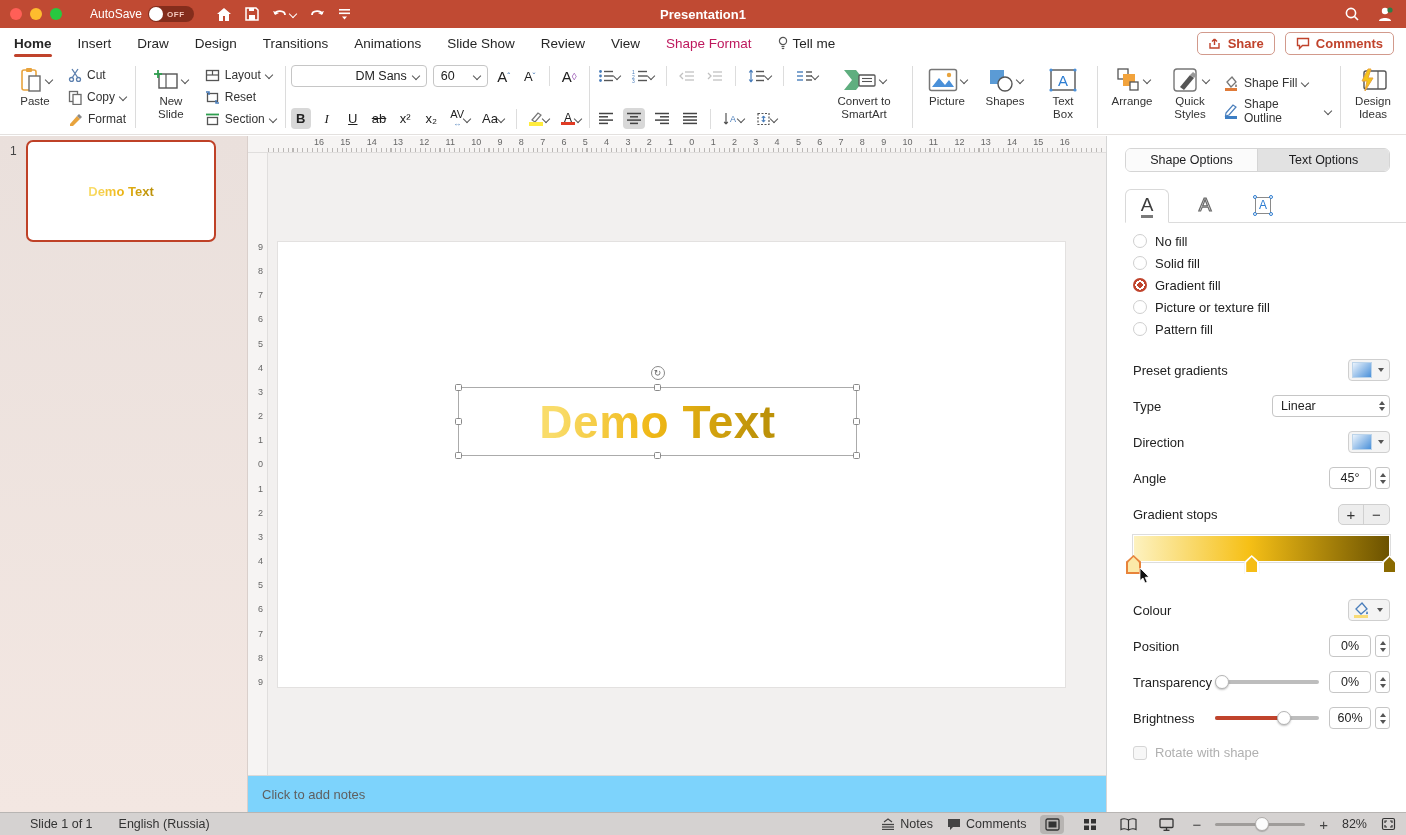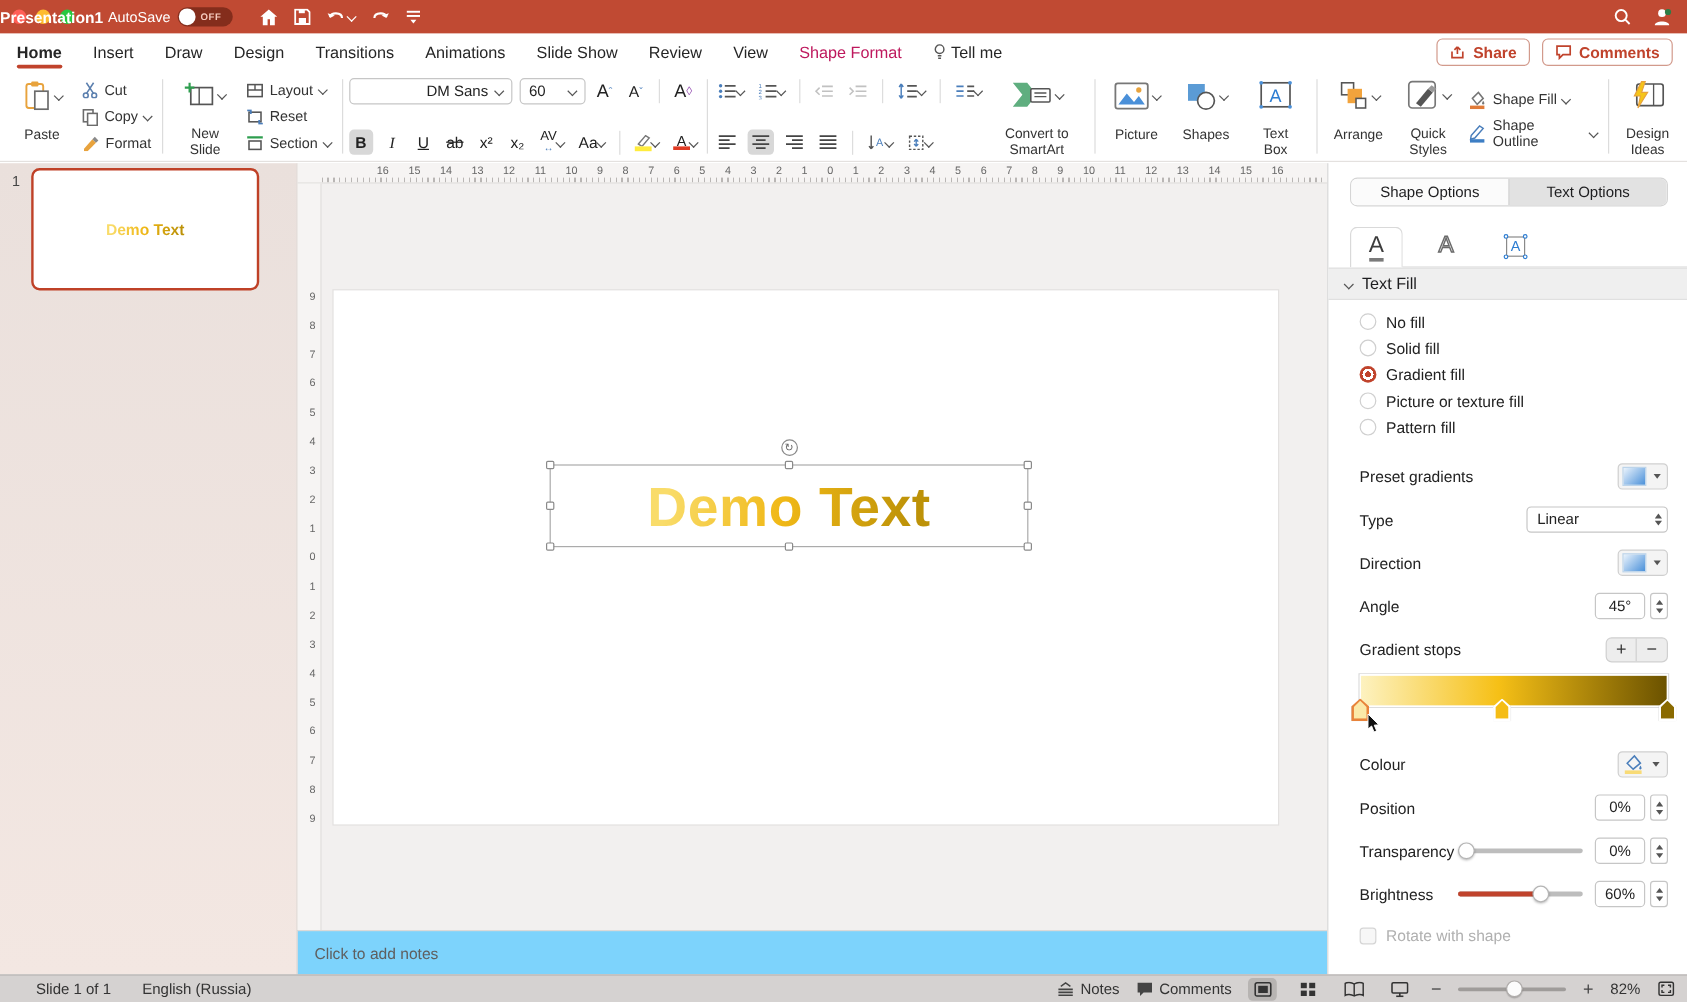--- a/index.html
+++ b/index.html
@@ -10,38 +10,38 @@
 
 .titlebar{height:28px;background:#C04A33;display:flex;align-items:center;position:relative;color:#fff}
 .lights{display:flex;gap:8px;margin-left:10px}
 .light{width:12px;height:12px;border-radius:50%}
 .autosave{display:flex;align-items:center;gap:6px;margin-left:28px;font-size:12px}
 .toggle{width:46px;height:16px;border-radius:8px;background:rgba(60,10,0,.45);display:flex;align-items:center;padding:1px}
 .knob{width:14px;height:14px;border-radius:50%;background:#fff}
 .toggle .off{font-size:8px;font-weight:bold;color:#f5c9bd;margin-left:4px;letter-spacing:.5px}
 .tb-icons{display:flex;align-items:center;gap:13px;margin-left:22px}
 .tb-ic{color:#fff}
-.wintitle{position:absolute;left:0;right:0;text-align:left;font-weight:bold;font-size:13px;pointer-events:none}
+.wintitle{position:absolute;left:0;right:0;text-align:center;font-weight:bold;font-size:13px;pointer-events:none}
 .tb-right{position:absolute;right:12px;display:flex;gap:16px;align-items:center}
 
 .tabrow{height:30px;display:flex;align-items:center;padding:0 14px;gap:26px;background:#fff;position:relative}
 .tab{font-size:13.5px;color:#262626;padding:5px 0;position:relative;white-space:nowrap}
 .tab.active{font-weight:bold}
 .tab.active::after{content:'';position:absolute;left:0;right:0;bottom:-1px;height:3px;border-radius:2px;background:#C0432C}
 .tab.ctx{color:#be185d}
 .tellme{display:flex;align-items:center;gap:5px}
 .bulb{width:10px;height:14px}
 .tr-buttons{position:absolute;right:12px;display:flex;gap:10px}
 .obtn{display:flex;align-items:center;gap:6px;border:1px solid #d29a8c;border-radius:5px;padding:3px 10px;color:#C0432C;font-weight:bold;font-size:13px;background:#fff}
 
 .ribbon{height:77px;display:flex;align-items:stretch;padding:4px 6px 2px 6px;background:#fff;border-bottom:1px solid #e4e1df}
 .rdiv{width:1px;background:#dcdcdc;margin:4px 5px}
 .rgroup{display:flex;gap:8px;padding:0 4px}
 .bigbtn{display:flex;flex-direction:column;align-items:center;justify-content:flex-start;padding-top:3px;min-width:50px;text-align:center}
-.bigbtn .lbl{font-size:11.5px;color:#333;margin-top:12px;line-height:1.15}
+.bigbtn .lbl{font-size:11.5px;color:#333;margin-top:0;line-height:1.15}
 .icwrap{display:flex;align-items:center;gap:3px;height:30px}
 .smallcol{display:flex;flex-direction:column;justify-content:space-between;padding:3px 0}
 .smallbtn{display:flex;align-items:center;gap:5px;font-size:12px;color:#333;height:20px}
 .fontgrp{display:flex;flex-direction:column;justify-content:space-between;padding:3px 0}
 .frow{display:flex;align-items:center;gap:6px}
 .selbox{border:1px solid #c6c6c6;border-radius:4px;height:22px;display:flex;align-items:center;padding:0 7px;gap:6px;font-size:12.5px;background:#fff}
 .tglbtn{min-width:20px;height:21px;display:flex;align-items:center;justify-content:center;font-size:13px;border-radius:4px;color:#222;padding:0 3px}
 .tglbtn.on{background:#d8d8d8}
 .vsep{width:1px;height:20px;background:#ddd;margin:0 3px}
 .ab{text-decoration:line-through}
@@ -712,24 +712,20 @@
       <span class="atab sel">
           <span style="border-bottom:3px solid #7a7a7a;line-height:20px">A</span>
         </span>
       <span class="atab">
           <span class="aoutline">A</span>
         </span>
       <span class="atab">
           <span class="abox"><i style="left:-3px;top:-3px"></i><i style="right:-3px;top:-3px"></i><i style="left:-3px;bottom:-3px"></i><i style="right:-3px;bottom:-3px"></i><span>A</span></span>
         </span>
     </div>
-    <div class="secthdr">
-      <span class="chv"></span>
-      <span>Text Fill</span>
-    </div>
     <div class="radios">
       <div class="radio-row">
           <span class="rdo"></span>
           <span>No fill</span>
         </div>
       <div class="radio-row">
           <span class="rdo"></span>
           <span>Solid fill</span>
         </div>
       <div class="radio-row">

